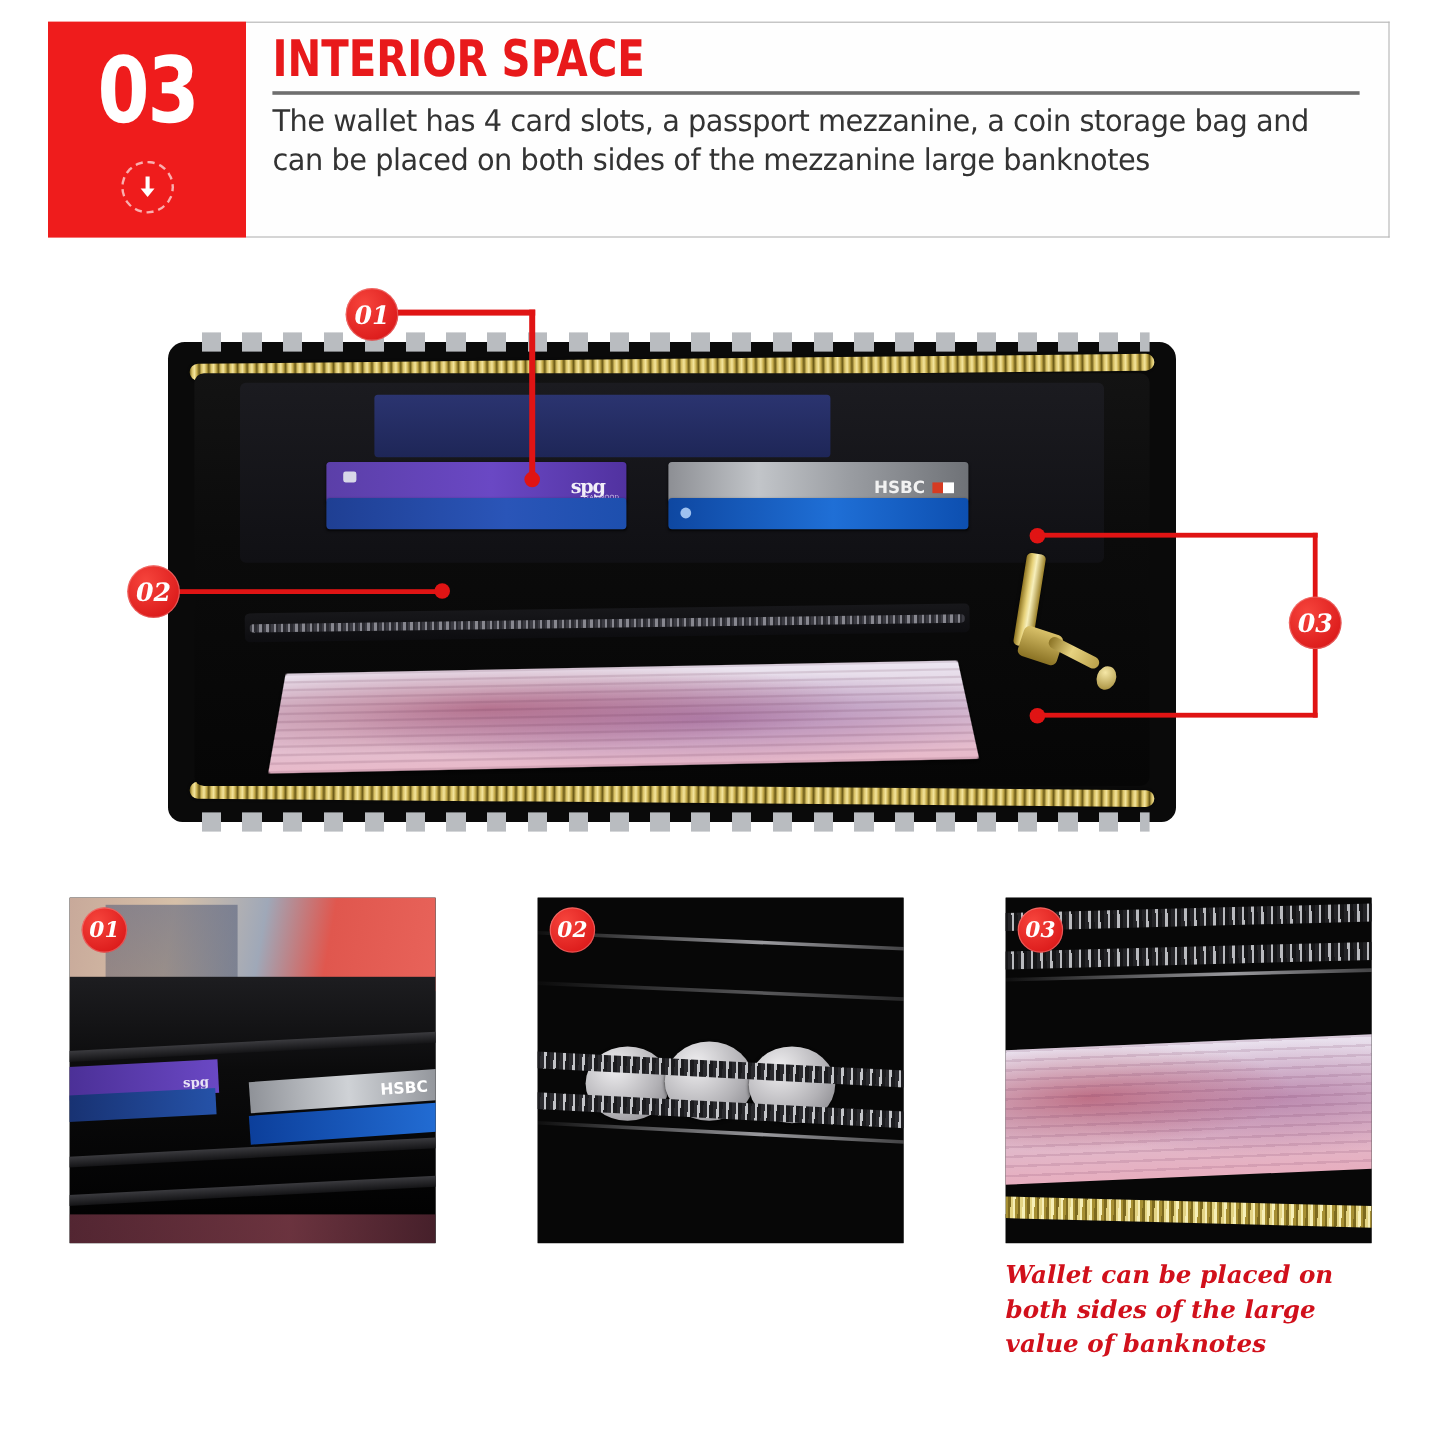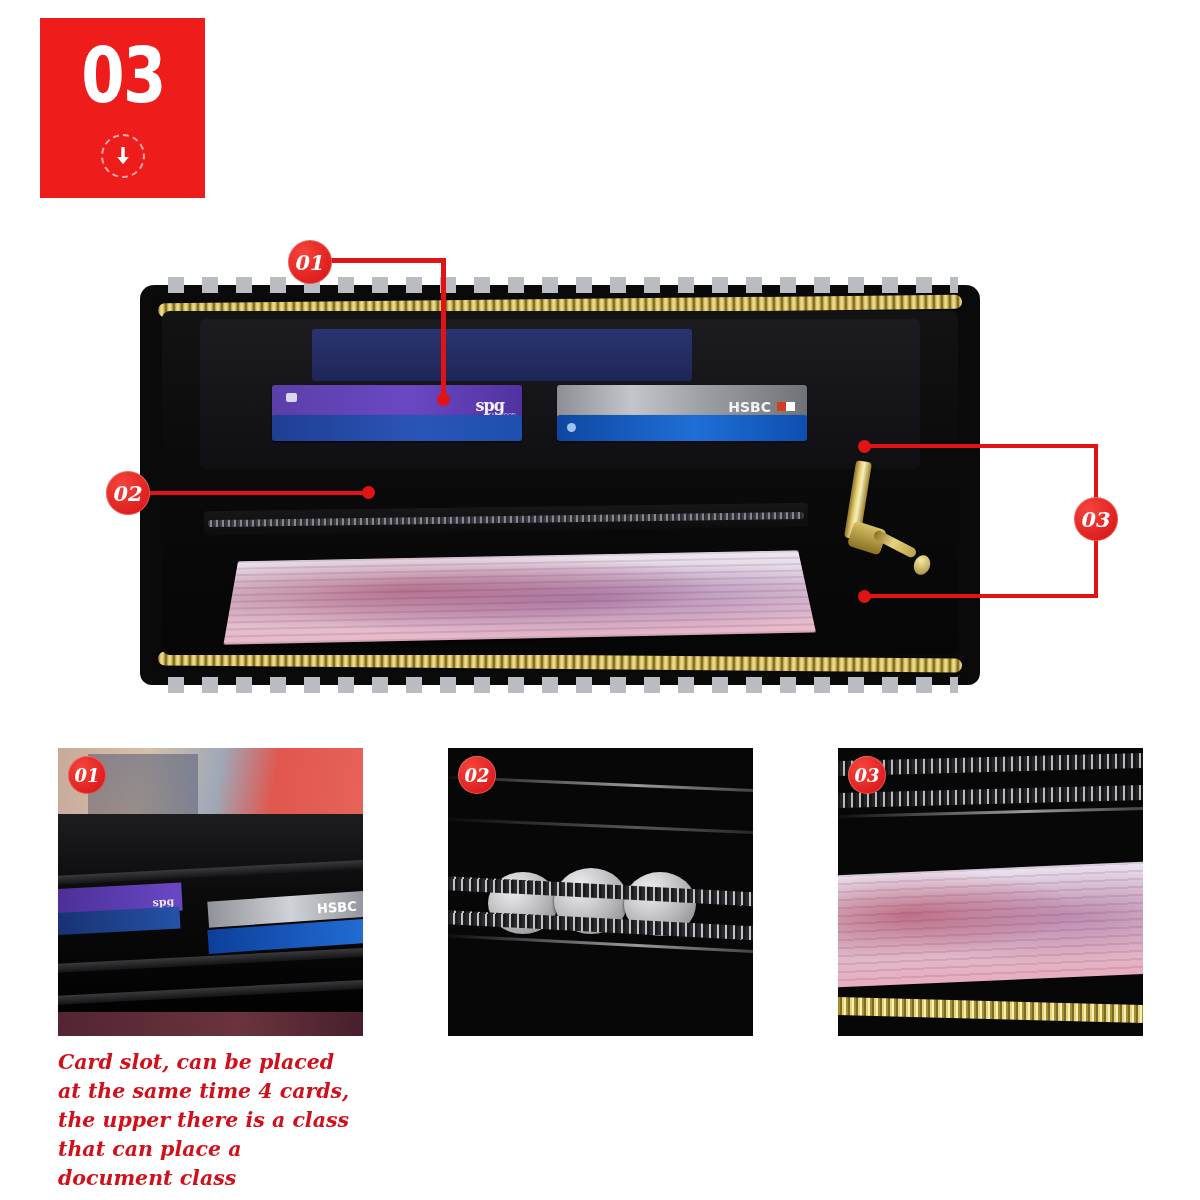--- a/index.html
+++ b/index.html
@@ -359,20 +359,25 @@
   <div class="hdr-num">
     <div class="hdr-num-text">03</div>
     <div class="hdr-arrow">
       <svg width="18" height="20" viewBox="0 0 18 20" aria-hidden="true">
         <path d="M9 1 L9 12" stroke="#ffffff" stroke-width="3.4" fill="none"></path>
         <path d="M3.2 11 L9 18.2 L14.8 11 Z" fill="#ffffff"></path>
       </svg>
     </div>
   </div>
 
+  <div class="hdr-body">
+    <div class="hdr-title">INTERIOR SPACE</div>
+    <div class="hdr-rule"></div>
+    <div class="hdr-desc">The wallet has 4 card slots, a passport mezzanine, a coin storage bag and can be placed on both sides of the mezzanine large banknotes</div>
+  </div>
 </div>
 
 <div class="main-photo">
 
   <div class="wallet">
     <div class="teeth top"></div>
     <div class="teeth bot"></div>
     <div class="gold-zip top"></div>
     <div class="gold-zip bot"></div>
 
@@ -444,21 +449,20 @@
       <div class="t1-silver"></div>
       <div class="t1-hsbc">HSBC</div>
       <div class="t1-blue"></div>
       <div class="t1-edge" style="top:206px;transform:rotate(-3deg);"></div>
       <div class="t1-edge" style="top:238px;transform:rotate(-3deg);"></div>
       <div class="t1-bottomnote"></div>
       <div class="badge badge-thumb">
         <span>01</span>
       </div>
     </div>
-    <div class="thumb-cap">Card slot, can be placed at the same time 4 cards, the upper there is a class that can place a document class</div>
   </div>
 
   <div class="thumb" style="left:448px;top:0;">
     <div class="thumb-img">
       <div class="t2-bg"></div>
       <div class="t2-seam" style="top:36px;transform:rotate(2.5deg);"></div>
       <div class="t2-seam" style="top:78px;transform:rotate(2.5deg);opacity:.55;"></div>
       <div class="coin" style="left:40px;top:124px;width:70px;height:62px;"></div>
       <div class="coin" style="left:106px;top:120px;width:74px;height:66px;"></div>
       <div class="coin" style="left:176px;top:124px;width:72px;height:64px;"></div>
@@ -476,14 +480,15 @@
       <div class="t3-bg"></div>
       <div class="t3-zip" style="top:8px;transform:rotate(-1.5deg);"></div>
       <div class="t3-zip" style="top:40px;transform:rotate(-1.5deg);"></div>
       <div class="t2-seam" style="top:62px;transform:rotate(-1.5deg);"></div>
       <div class="t3-note"></div>
       <div class="t3-gold"></div>
       <div class="badge badge-thumb">
         <span>03</span>
       </div>
     </div>
+    <div class="thumb-cap">Wallet can be placed on both sides of the large value of banknotes</div>
   </div>
 </div>
 
 </body></html>

